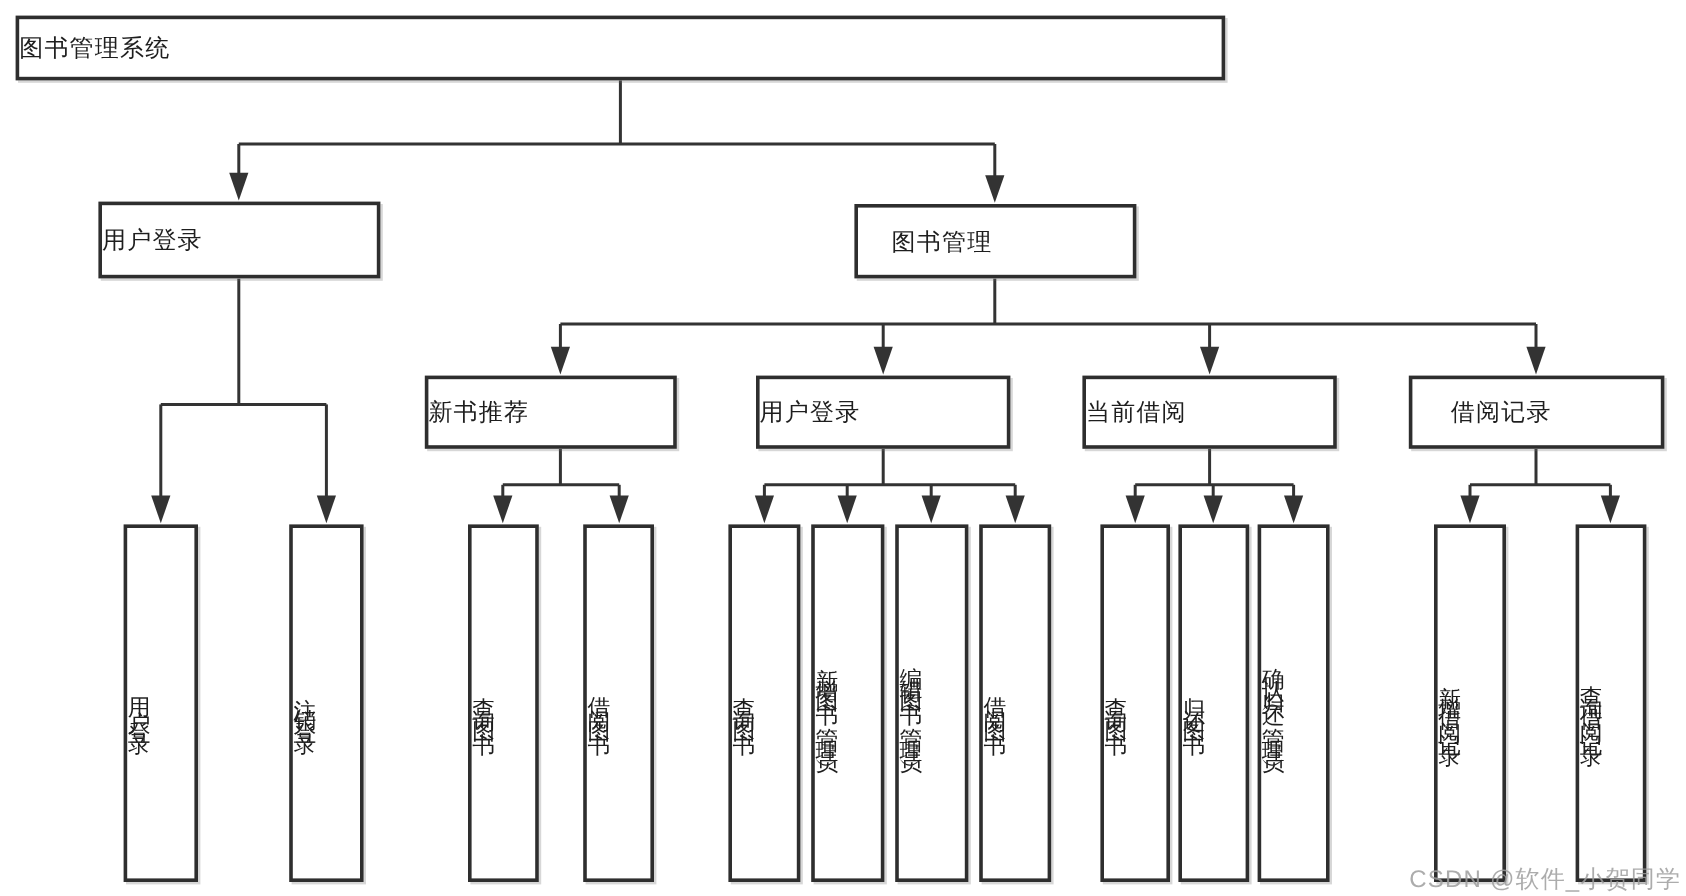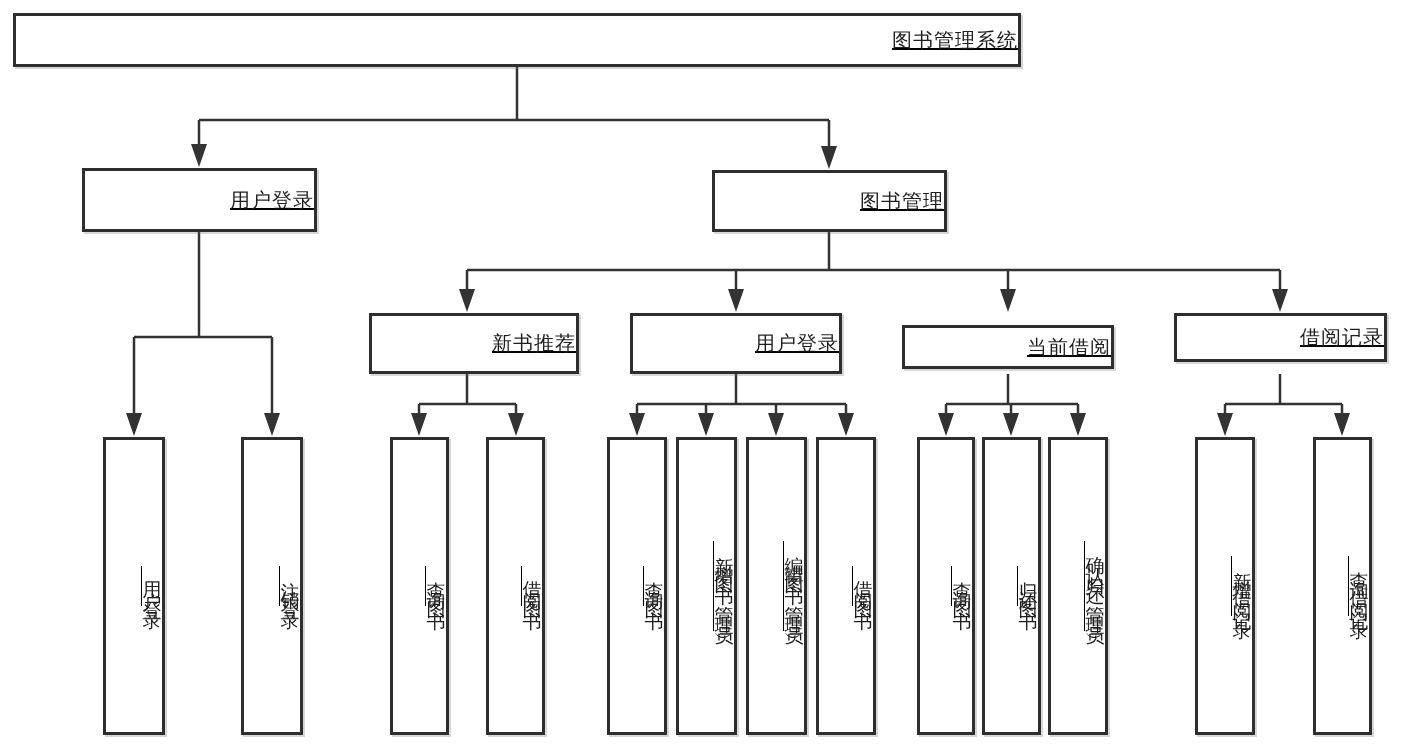--- a/index.html
+++ b/index.html
@@ -21,22 +21,21 @@
     pointer-events: none;
   }
   .node {
     position: absolute;
     box-sizing: border-box;
     background: #ffffff;
     border: 3px solid #2e2e2e;
     box-shadow: 2px 2px 0 rgba(110,110,110,0.28);
     display: flex;
     align-items: center;
-    justify-content: flex-end;
-    text-decoration: underline;
+    justify-content: flex-start;
   }
   .node .lbl {
     font-size: 20px;
     color: #1e1e1e;
     white-space: nowrap;
     letter-spacing: 1px;
   }
   .node.v .lbl {
     writing-mode: vertical-rl;
     text-orientation: mixed;
@@ -131,30 +130,30 @@
     <span class="lbl">图书管理系统</span>
   </div>
 
   <div class="node" style="left:82px; top:168px; width:235px; height:64px;">
     <span class="lbl">用户登录</span>
   </div>
   <div class="node" style="left:712px; top:170px; width:235px; height:62px;padding-left:28px;">
     <span class="lbl">图书管理</span>
   </div>
 
-  <div class="node" style="left:369px; top:313px; width:210px; height:61px;">
+  <div class="node" style="left:354px; top:313px; width:210px; height:61px;">
     <span class="lbl">新书推荐</span>
   </div>
   <div class="node" style="left:630px; top:313px; width:212px; height:61px;">
     <span class="lbl">用户登录</span>
   </div>
-  <div class="node" style="left:902px; top:313px; width:212px; height:44px;margin-top:12px;">
+  <div class="node" style="left:902px; top:313px; width:212px; height:61px;">
     <span class="lbl">当前借阅</span>
   </div>
-  <div class="node" style="left:1174px; top:313px; width:213px; height:49px;">
+  <div class="node" style="left:1174px; top:313px; width:213px; height:61px;padding-left:32px;">
     <span class="lbl">借阅记录</span>
   </div>
 
   <div class="node v" style="left:103px; top:437px; width:62px; height:298px;">
     <span class="lbl">用户登录</span>
   </div>
   <div class="node v" style="left:241px; top:437px; width:62px; height:298px;">
     <span class="lbl">注销登录</span>
   </div>
 
@@ -188,14 +187,15 @@
     <span class="lbl">确认归还（管理员）</span>
   </div>
 
   <div class="node v" style="left:1195px; top:437px; width:60px; height:298px;">
     <span class="lbl">新增借阅记录</span>
   </div>
   <div class="node v" style="left:1313px; top:437px; width:59px; height:298px;">
     <span class="lbl">查询借阅记录</span>
   </div>
 
+  <div class="watermark">CSDN @软件_小贺同学</div>
 
 </div>
 
 </body></html>

